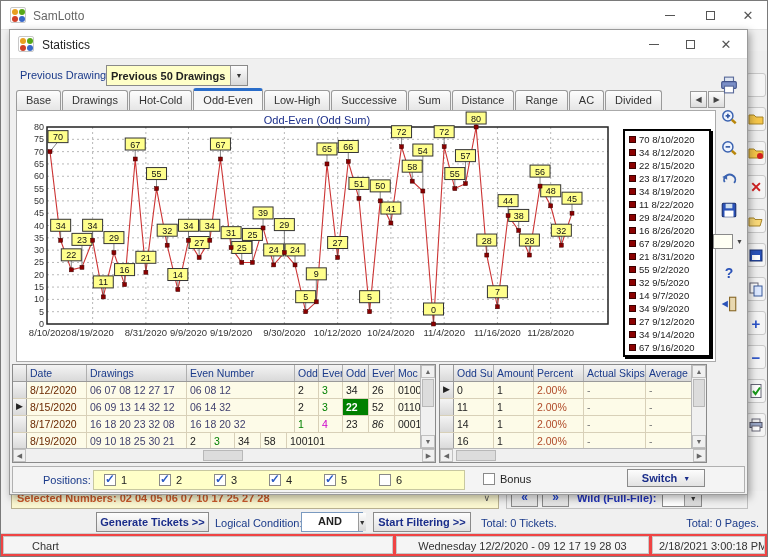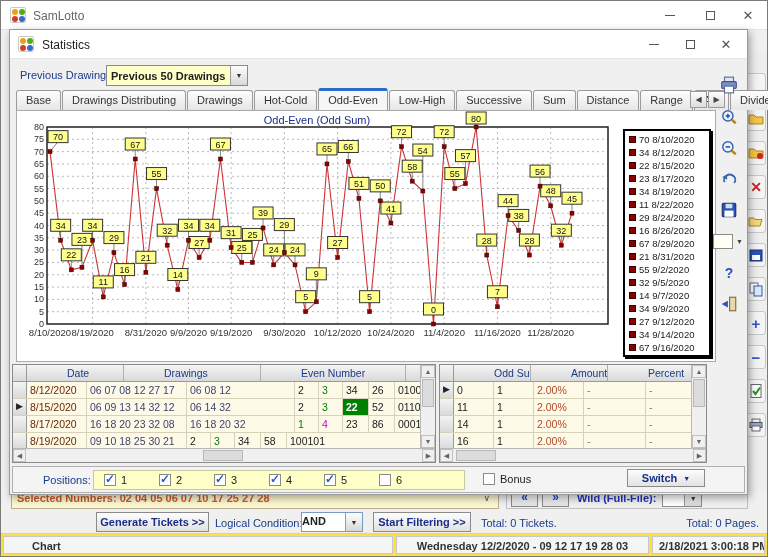--- a/index.html
+++ b/index.html
@@ -50,21 +50,21 @@
   #legend { position:absolute; left:606px; top:18px; width:88px; height:228px; background:#fff;
     border:2px solid #000; box-shadow:2px 2px 0 0 #000; padding:2px 0 0 3px; overflow:hidden; }
   .lgitem { height:13px; display:flex; align-items:center; font-size:9.5px; color:#222; white-space:nowrap; }
   .lgsq { width:7px; height:7px; background:#8b0000; border:1px solid #3a0000; margin:0 3px 0 1px; flex:none; }
   
   .toolcol-btn { position:absolute; left:706px; width:26px; height:26px; display:flex;
     align-items:center; justify-content:center; }
   
   .dtable { position:absolute; background:#fff; border:1px solid #8a8a8a; overflow:hidden; }
   .trow { display:flex; height:17px; border-bottom:1px solid #d8d0b8; }
-  .trow.hdr { background:linear-gradient(#f4f4f4,#d9d9d9); border-bottom:1px solid #9a9a9a;gap:37px; }
+  .trow.hdr { background:linear-gradient(#f4f4f4,#d9d9d9); border-bottom:1px solid #9a9a9a; }
   .tcell { padding:2px 3px 0; font-size:10.5px; white-space:nowrap; overflow:hidden;
     border-right:1px solid #d8d0b8; }
   .trow.hdr .tcell { color:#1a3a8a; border-right:1px solid #b0b0b0; }
   .rowhdr { width:14px; flex:none; background:linear-gradient(#f4f4f4,#d9d9d9);
     border-right:1px solid #9a9a9a; font-size:9px; text-align:center; color:#222; padding-top:2px; }
   .trow.data { background:#fdfbe8; }
   .vscroll { position:absolute; top:0; right:0; width:15px; bottom:14px; background:#f0f0f0;
     border-left:1px solid #b8b8b8; }
   .hscroll { position:absolute; left:0; right:0; bottom:0; height:14px; background:#f0f0f0;
     border-top:1px solid #b8b8b8; }
@@ -86,22 +86,22 @@
   
   .mainrow { position:absolute; z-index:4; }
   #selnum { left:10px; top:486px; width:488px; height:22px; background:#fbf7d0;
     border:1px solid #b8b090; display:flex; align-items:center; }
   #selnum .txt { color:#cc5a2a; font-weight:bold; padding-left:5px; white-space:nowrap; overflow:hidden; }
   #pagerpanel { left:505px; top:486px; width:242px; height:22px; background:#f0f0f0;
     border:1px solid #c0c0c0; display:flex; align-items:center; }
   .pagerbtn { width:27px; height:18px; margin-left:4px; background:linear-gradient(#fdfdfd,#e2e2e2);
     border:1px solid #8a8a8a; color:#2244cc; font-weight:bold; font-size:12px; text-align:center; line-height:15px; }
   #bottomrow { left:0; right:0; top:508px; height:25px; }
-  #statusbar { position:absolute; left:0; right:0; bottom:0; height:23px; background:#fde047;
-    border-top:1px solid #d0d0d0; z-index:25;font-weight:bold; }
+  #statusbar { position:absolute; left:0; right:0; bottom:0; height:23px; background:#ef4444;
+    border-top:1px solid #d0d0d0; z-index:25; }
   .statseg { position:absolute; top:2px; bottom:2px; border:1px solid #c8c8c8; background:#f5f5f5;
     padding:3px 6px 0; color:#333; white-space:nowrap; overflow:hidden; }
   
   #mainrtb { position:absolute; right:0px; top:50px; width:24px; height:440px; background:#eeeeee;
     border-left:1px solid #d0d0d0; z-index:5; }
   .mrtb-btn { position:absolute; left:2px; width:20px; height:24px; background:#f4f4f4;
     border:1px solid #c8c8c8; border-radius:3px; display:flex; align-items:center; justify-content:center; }
   svg text { font-family:"Liberation Sans", sans-serif; }
 </style>
 </head>
@@ -194,21 +194,21 @@
     <span style="margin-left:6px;width:40px;height:17px;background:#fff;border:1px solid #8a8a8a;display:inline-flex;">
       <span style="flex:1"></span>
         <span class="dd-btn">▼</span>
     </span>
   </div>
 
   <div id="bottomrow" class="mainrow">
     <span class="pushbtn" style="position:absolute;left:95px;top:3px;width:113px;height:20px;">Generate Tickets &gt;&gt;</span>
     <span class="navy" style="position:absolute;left:214px;top:8px;">Logical Condition:</span>
     <span style="position:absolute;left:300px;top:3px;width:62px;height:20px;background:#fff;border:1px solid #7a9ac0;display:flex;">
-      <span style="flex:1;padding:2px 0;font-weight:bold;">AND</span>
+      <span style="flex:1;padding:2px 16px;font-weight:bold;">AND</span>
       <span class="dd-btn">▼</span>
     </span>
     <span class="pushbtn" style="position:absolute;left:372px;top:3px;width:98px;height:20px;">Start Filtering &gt;&gt;</span>
     <span class="navy" style="position:absolute;left:480px;top:8px;">Total: 0 Tickets.</span>
     <span class="navy" style="position:absolute;right:8px;top:8px;">Total: 0 Pages.</span>
   </div>
 
   <div id="statusbar">
     <span class="statseg" style="left:2px;width:390px;padding-left:28px;">Chart</span>
     <span class="statseg navy" style="left:395px;width:253px;text-align:center;">Wednesday 12/2/2020 - 09 12 17 19 28 03</span>
@@ -236,21 +236,20 @@
     </div>
 
     <span class="navy" style="position:absolute;left:10px;top:39px;">Previous Drawings:</span>
     <span class="combo" style="left:96px;top:35px;width:142px;height:21px;">
       <span class="txt">Previous 50 Drawings</span>
       <span class="dd-btn">▼</span>
     </span>
 
     <div id="tabstrip">
         <div class="tab">Base</div>
-        <div class="tab">Drawings Distributing</div>
         <div class="tab">Drawings</div>
         <div class="tab">Hot-Cold</div>
         <div class="tab active">Odd-Even</div>
         <div class="tab">Low-High</div>
         <div class="tab">Successive</div>
         <div class="tab">Sum</div>
         <div class="tab">Distance</div>
         <div class="tab">Range</div>
         <div class="tab">AC</div>
         <div class="tab">Divided</div>
@@ -675,21 +674,21 @@
           <span class="tcell" style="width: 30px; flex: 1 1 0%; color: rgb(26, 26, 26);">011000</span>
         </div>
         <div class="trow data">
           <span class="rowhdr"></span>
           <span class="tcell" style="width: 60px; flex: 0 0 auto; color: rgb(107, 40, 0);">8/17/2020</span>
           <span class="tcell" style="width: 100px; flex: 0 0 auto; color: rgb(63, 63, 110);">16 18 20 23 32 08</span>
           <span class="tcell" style="width: 108px; flex: 0 0 auto; color: rgb(63, 63, 110);">16 18 20 32</span>
           <span class="tcell" style="width: 24px; flex: 0 0 auto; color: rgb(0, 128, 0);">1</span>
           <span class="tcell" style="width: 24px; flex: 0 0 auto; color: rgb(204, 0, 204);">4</span>
           <span class="tcell" style="width: 26px; flex: 0 0 auto; color: rgb(26, 26, 26);">23</span>
-          <span class="tcell" style="width: 26px; flex: 0 0 auto; color: rgb(26, 26, 26);">86</span>
+          <span class="tcell" style="width: 26px; flex: 0 0 auto; color: rgb(26, 26, 26); font-style: italic;">86</span>
           <span class="tcell" style="width: 30px; flex: 1 1 0%; color: rgb(26, 26, 26);">000100</span>
         </div>
         <div class="trow data">
           <span class="rowhdr"></span>
           <span class="tcell" style="width: 60px; flex: 0 0 auto; color: rgb(107, 40, 0);">8/19/2020</span>
           <span class="tcell" style="width: 100px; flex: 0 0 auto; color: rgb(63, 63, 110);">09 10 18 25 30 21</span>
           <span class="tcell" style="width: 24px; flex: 0 0 auto; color: rgb(26, 26, 26);">2</span>
           <span class="tcell" style="width: 24px; flex: 0 0 auto; color: rgb(0, 128, 0);">3</span>
           <span class="tcell" style="width: 26px; flex: 0 0 auto; color: rgb(26, 26, 26);">34</span>
           <span class="tcell" style="width: 26px; flex: 0 0 auto; color: rgb(26, 26, 26);">58</span>

